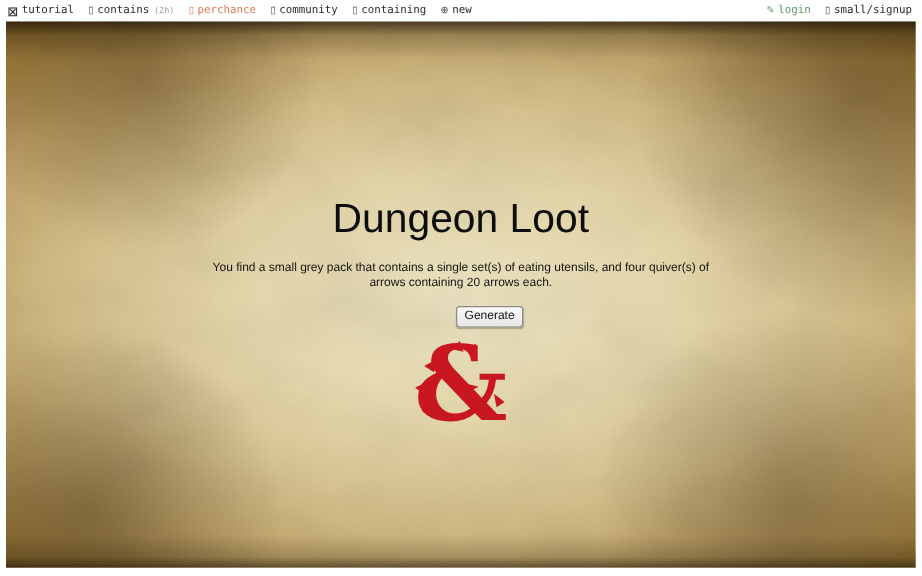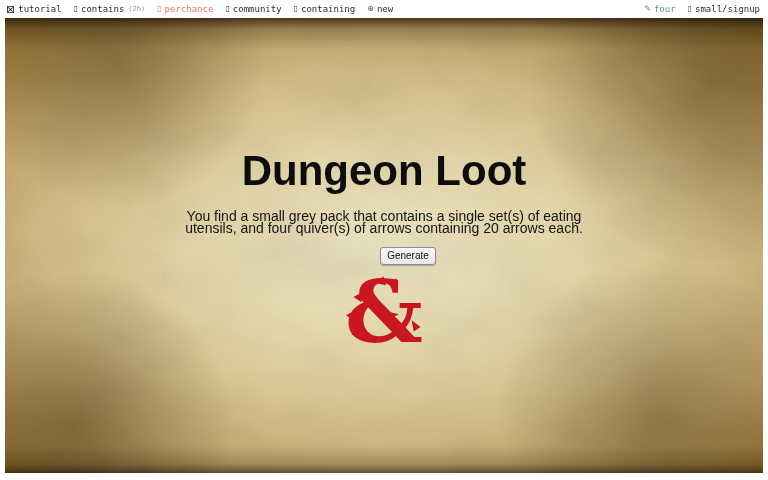--- a/index.html
+++ b/index.html
@@ -62,28 +62,28 @@
     pointer-events: none;
   }
 
   
   .content {
     position: absolute; left: 0; top: 0; width: 100%;
     padding-top: 131px;
     text-align: center;
   }
   .gen-title {
-    margin: 0 0 17px 0;
-    font-size: 42px; font-weight: bold;
+    margin: 16px 0 17px 0;
+    font-size: 34px; font-weight: normal;
     color: #0d0d0d; line-height: 1.05;
   }
   .gen-result {
     margin: 0 auto 11px auto;
     width: 424px;
-    font-size: 14px; line-height: 12px;
+    font-size: 10px; line-height: 12px;
     color: #141414;
   }
   .generate-btn {
     font-family: "Liberation Sans", sans-serif;
     font-size: 10px; color: #111;
     background: linear-gradient(#fafafa, #e7e7e7);
     border: 1px solid #8d8d8d; border-radius: 3px;
     padding: 2px 6px 3px 6px;
     box-shadow: 0 1px 1px rgba(0,0,0,0.25);
     cursor: pointer;
@@ -119,21 +119,21 @@
       <span>containing</span>
     </a>
     <a class="nav-item">
       <span class="nav-icon">⊕</span>
       <span>new</span>
     </a>
   </div>
   <div class="nav-group nav-right">
     <a class="nav-item edit">
       <span class="nav-icon">✎</span>
-      <span>four</span>
+      <span>login</span>
     </a>
     <a class="nav-item">
       <span class="nav-icon">▯</span>
       <span>small/signup</span>
     </a>
   </div>
 </div>
 
 <div class="parchment">
 

